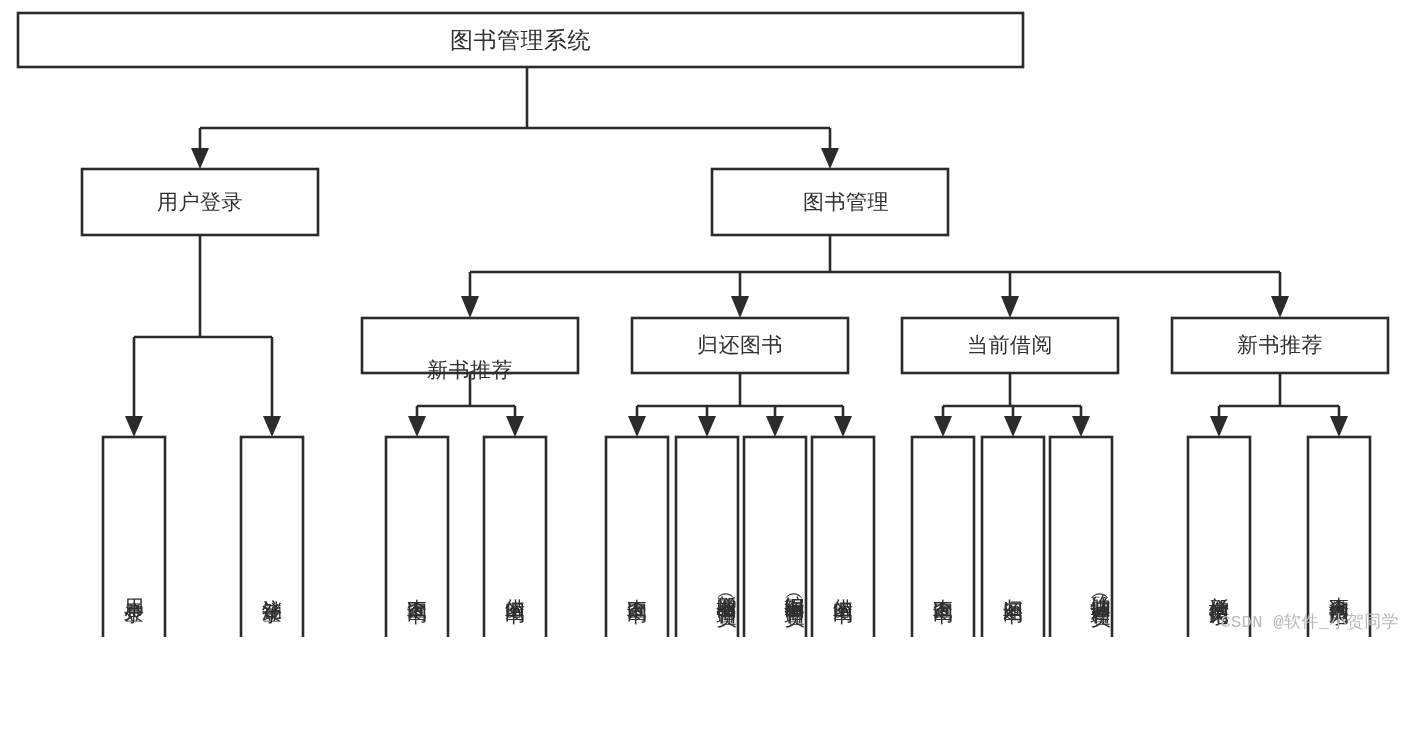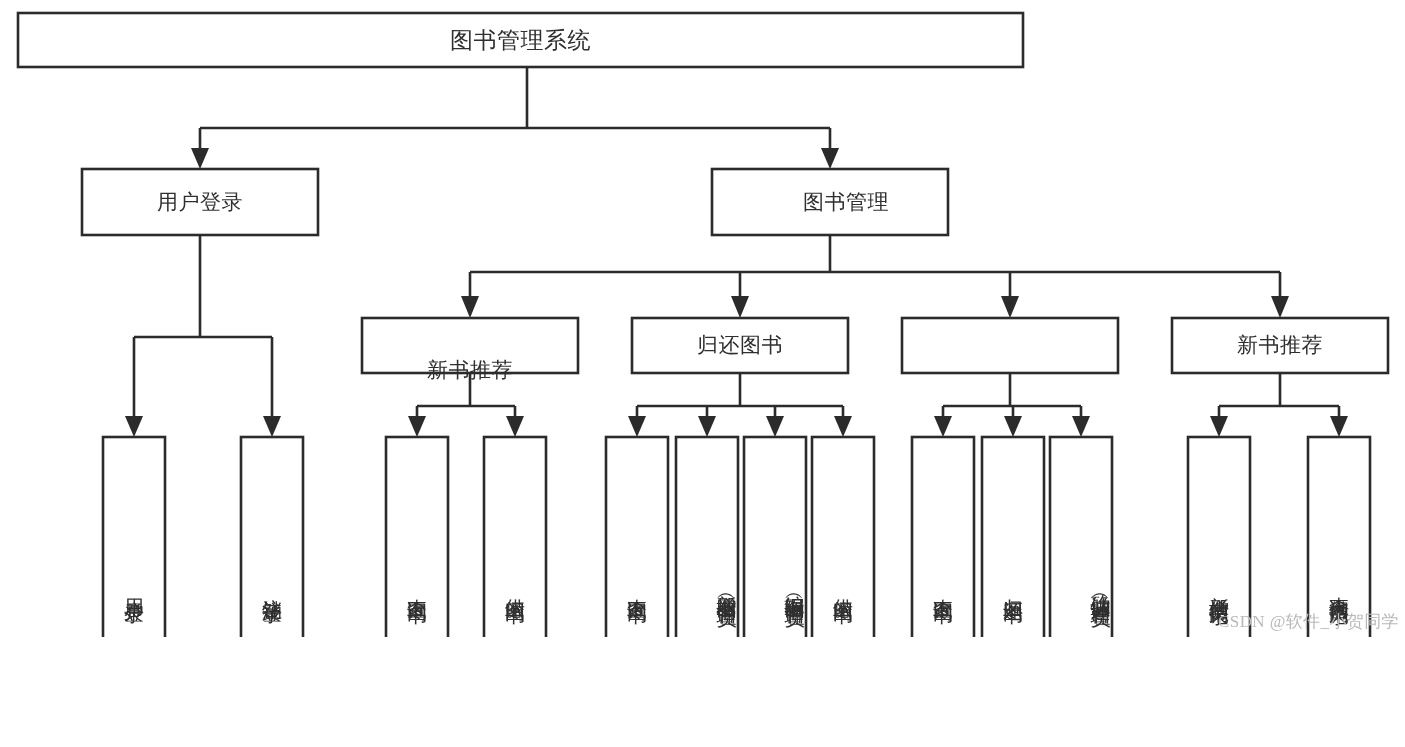--- a/index.html
+++ b/index.html
@@ -64,21 +64,21 @@
   .node-label.vertical.top-aligned {
     align-items: flex-start;
     justify-content: center;
   }
   .watermark {
     position: absolute;
     right: 6px;
     bottom: 4px;
     color: #b9b9b9;
     font-size: 17px;
-    font-family: Liberation Serif, serif;
+    font-family: Liberation Mono, monospace;
     letter-spacing: 0.4px;
     user-select: none;
     margin-top: 29px;
   }
 </style>
 </head>
 <body>
 
 <div id="canvas">
 
@@ -173,20 +173,21 @@
 
   </svg>
 
   <div class="node-label" style="left:18px; top:13px; width:1005px; height:54px; font-size:23px;">图书管理系统</div>
 
   <div class="node-label" style="left:82px; top:169px; width:236px; height:66px;">用户登录</div>
   <div class="node-label" style="left:728px; top:169px; width:236px; height:66px;">图书管理</div>
 
   <div class="node-label" style="left:362px; top:318px; width:216px; height:55px;margin-top:25px;">新书推荐</div>
   <div class="node-label" style="left:632px; top:318px; width:216px; height:55px;">归还图书</div>
+  <div class="node-label" style="left:902px; top:318px; width:216px; height:55px;">当前借阅</div>
   <div class="node-label" style="left:1172px; top:318px; width:216px; height:55px;">新书推荐</div>
 
   <div class="node-label vertical" style="left:103px; top:437px; width:62px; height:300px;">用户登录</div>
   <div class="node-label vertical" style="left:241px; top:437px; width:62px; height:300px;">注销登录</div>
 
   <div class="node-label vertical" style="left:386px; top:437px; width:62px; height:300px;">查询图书</div>
   <div class="node-label vertical" style="left:484px; top:437px; width:62px; height:300px;">借阅图书</div>
 
   <div class="node-label vertical" style="left:606px; top:437px; width:62px; height:300px;">查询图书</div>
   <div class="node-label vertical top-aligned" style="left:676px; top:443px; width:62px; height:290px;">新增图书（管理员）</div>

